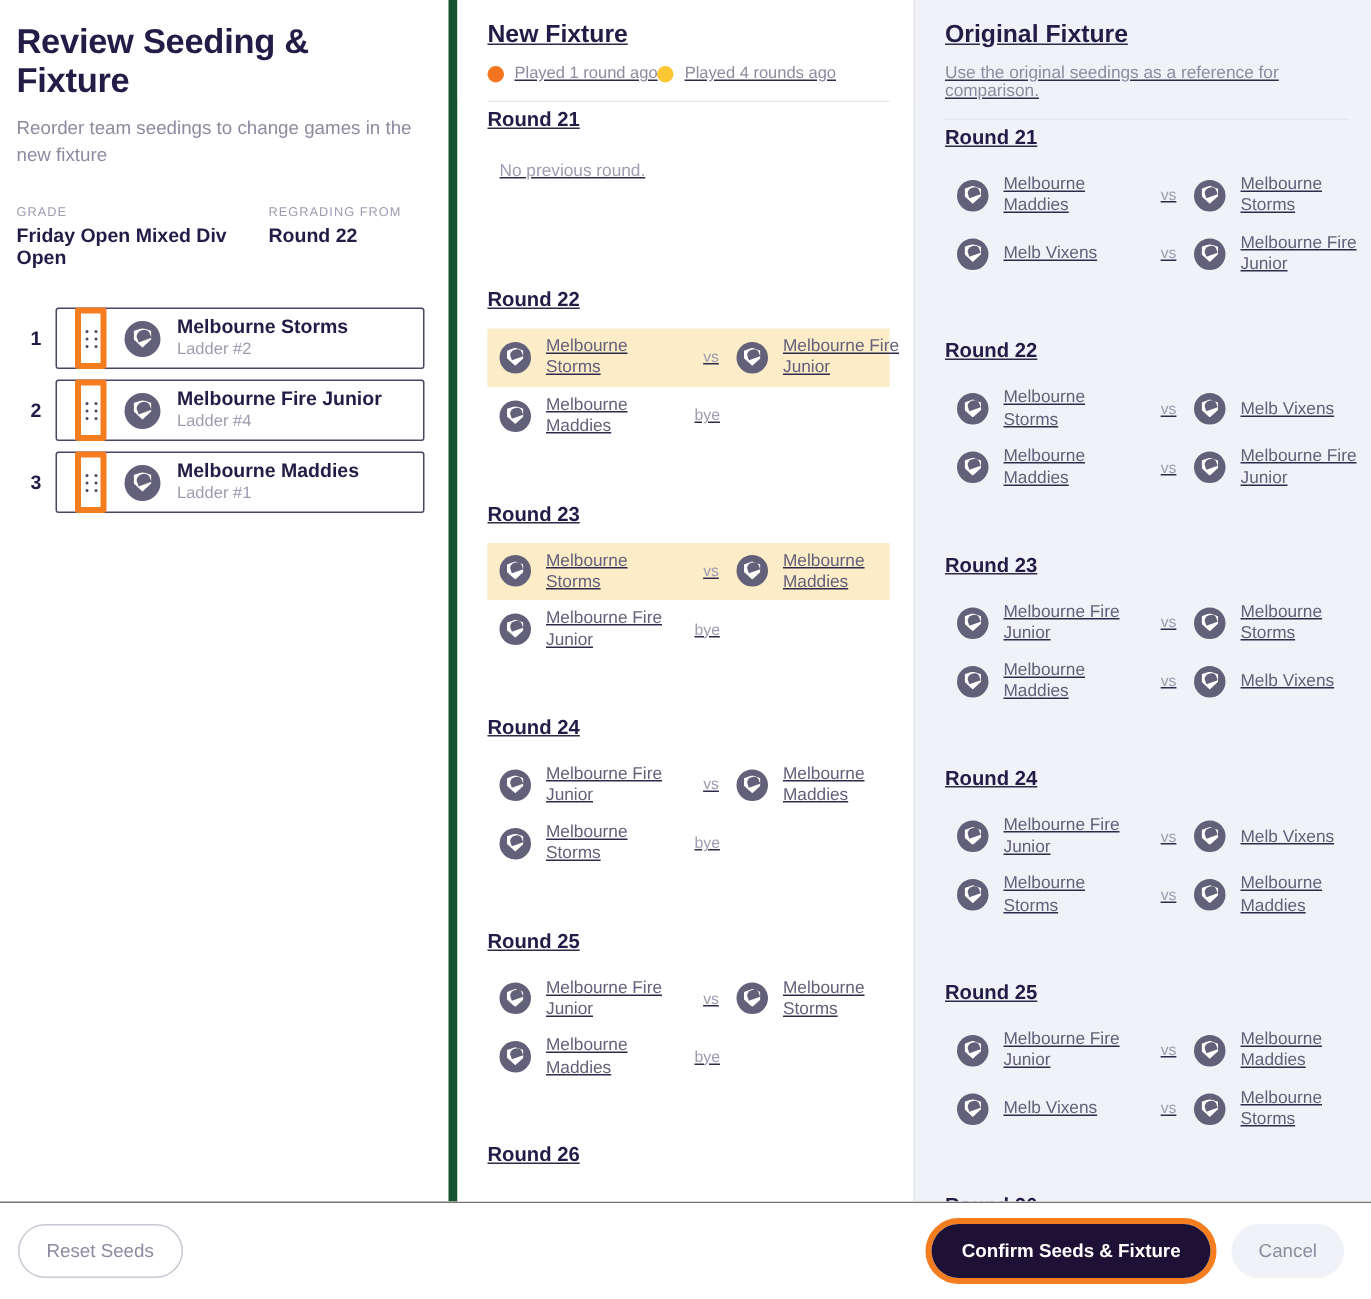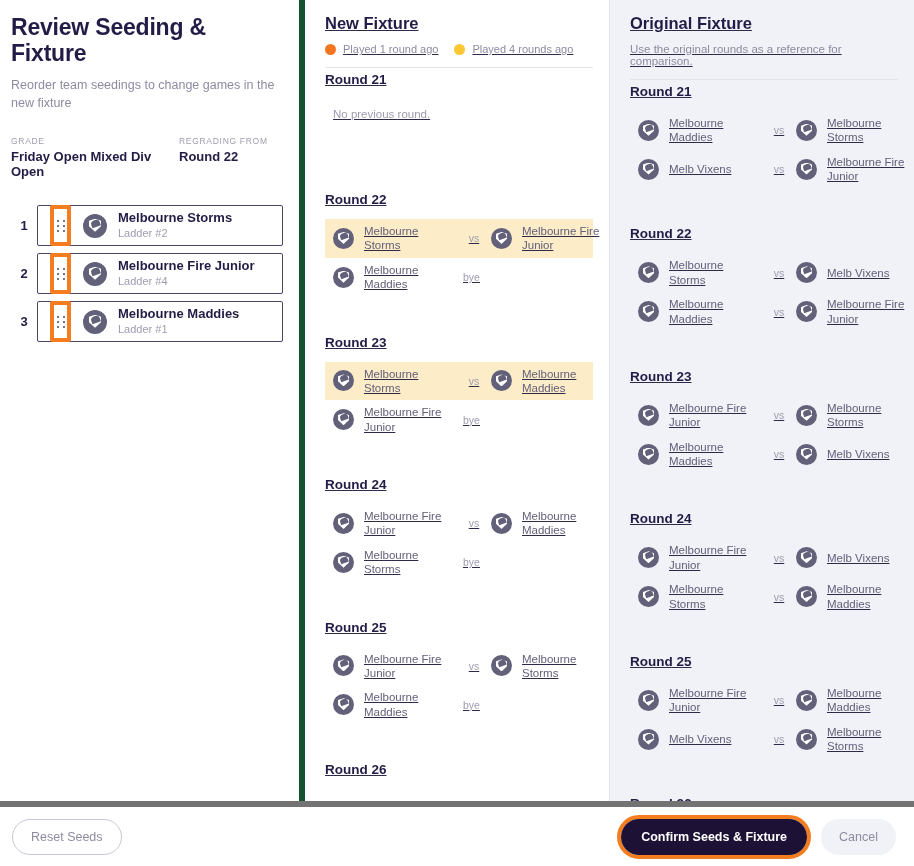--- a/index.html
+++ b/index.html
@@ -187,21 +187,20 @@
   }
   .fx-sub {
     font-size: 11.5px;
     color: #8d8ba0;
     margin: 0;
     padding-bottom: 12px;
   }
   .legend {
     display: flex;
     align-items: center;
-    gap: 16px;
     padding-bottom: 12px;
   }
   .legend-item {
     display: flex;
     align-items: center;
     gap: 7px;
     font-size: 11px;
     color: #8d8ba0;
   }
   .legend-dot {
@@ -288,21 +287,21 @@
     width: 34px;
     text-align: center;
     font-size: 10.5px;
     color: #9e9cb0;
   }
   .vs.bye { text-align: left; padding-left: 6px; }
 
   
   .footer {
     flex: 1 1 auto;
-    border-top: 6px solid #737373;
+    border-top: 1px solid #737373;
     background: #ffffff;
     display: flex;
     align-items: center;
     padding: 0 18px 0 12px;
   }
   .btn {
     font-family: "Liberation Sans", sans-serif;
     cursor: pointer;
     border: none;
     outline: none;
@@ -550,21 +549,21 @@
             <div class="round-title">Round 26</div>
           </div>
 
         </div>
       </div>
     </div>
 
     <div class="col-fixture col-right">
       <div class="fx-head">
         <h2 class="fx-title">Original Fixture</h2>
-        <p class="fx-sub">Use the original rounds as a reference for comparison.</p>
+        <p class="fx-sub">Use the original seedings as a reference for comparison.</p>
       </div>
       <div class="fx-divider"></div>
       <div class="fx-scroll">
         <div class="fx-inner">
 
           <div class="round-block">
             <div class="round-title">Round 21</div>
             <div class="game-row">
               <div class="side side-a">
                 <span class="badge-sm"></span>

